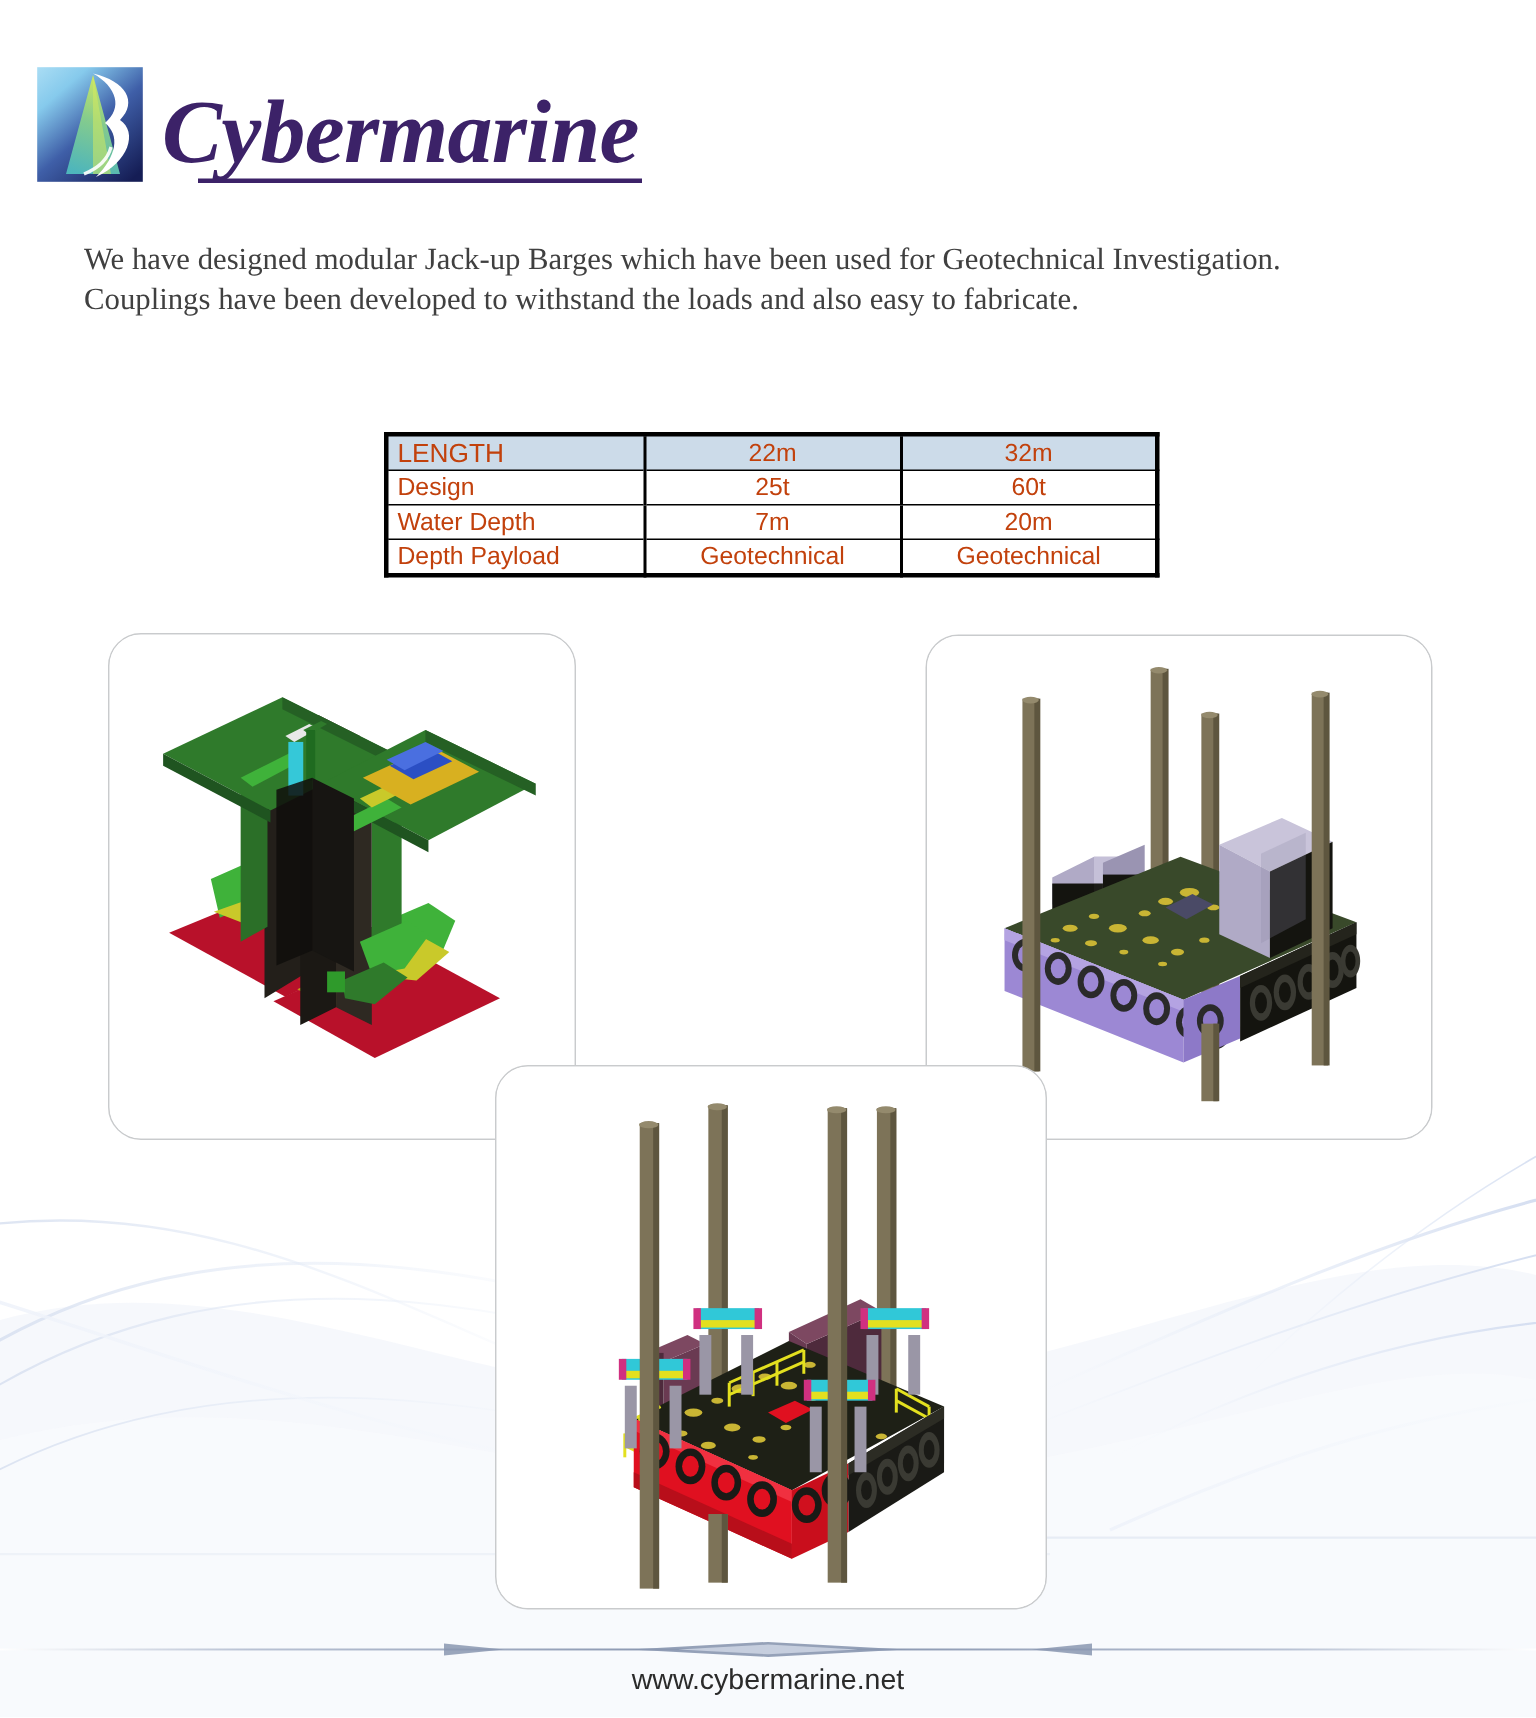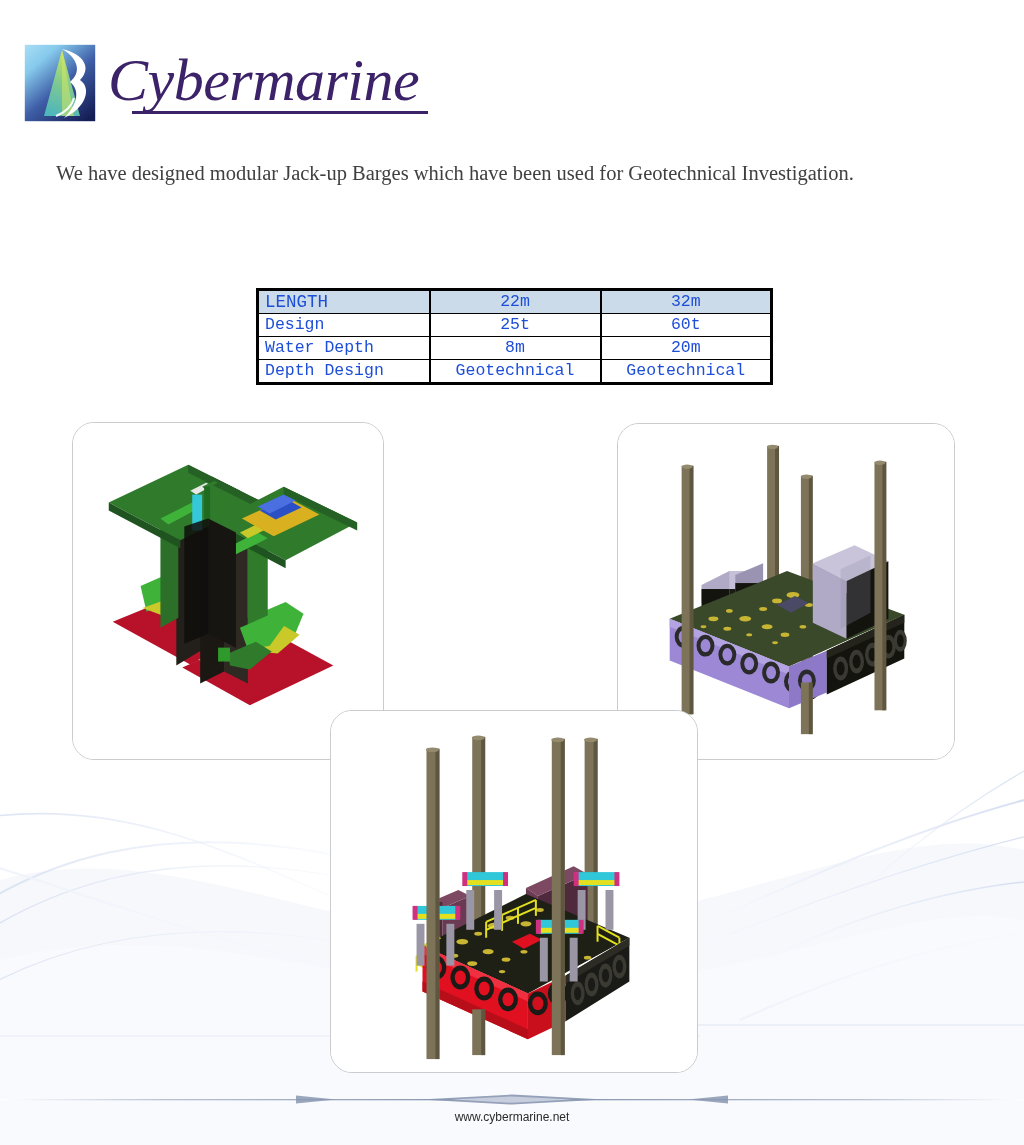--- a/index.html
+++ b/index.html
@@ -28,22 +28,23 @@
     pointer-events: none;
     z-index: 0;
   }
 
   
   #logo-block {
     position: absolute;
     left: 22px;
     top: 42px;
     display: flex;
-    align-items: center;
+    align-items: flex-end;
     z-index: 3;
+    font-weight: bold;
   }
   #logo-mark {
     width: 76px;
     height: 82px;
     flex: 0 0 auto;
   }
   #logo-wordmark {
     margin-left: 10px;
     font-family: "Liberation Serif", serif;
     font-style: italic;
@@ -108,23 +109,23 @@
     border-right: 3px solid #000;
     background: #fff;
   }
   table.spec col.c0 { width: 172px; }
   table.spec col.c1 { width: 171px; }
   table.spec col.c2 { width: 171px; }
 
   table.spec td {
     border-left: 2px solid #000;
     border-top: 1.5px solid #000;
-    font-family: Liberation Mono, monospace;
+    font-family: Liberation Sans, sans-serif;
     font-size: 16.5px;
-    color: #1d4ed8;
+    color: #c2410c;
     height: 22px;
     padding: 0 6px;
     line-height: 22px;
   }
   table.spec tr:first-child td { border-top: none; }
   table.spec td:first-child { border-left: none; text-align: left; }
   table.spec td.val { text-align: center; margin-left: 16px; }
   table.spec tr.head td { background: #ccdbe9; }
   table.spec tr.head td:first-child { font-size: 17.5px; }
 
@@ -152,21 +153,21 @@
     height: 16px;
     z-index: 3;
   }
   #footer-url {
     position: absolute;
     left: 0;
     top: 1110px;
     width: 1024px;
     text-align: center;
     font-family: "Liberation Sans", sans-serif;
-    font-size: 12px;
+    font-size: 19px;
     color: #2b2b2b;
     z-index: 3;
   }
 </style>
 </head>
 <body>
 
 <div id="page">
 
   <svg id="bg-waves" viewBox="0 0 1024 1145" preserveAspectRatio="none">
@@ -234,20 +235,21 @@
     </svg>
 
     <div id="logo-wordmark">
       <span>Cybermarine</span>
       <span id="logo-underline"></span>
     </div>
   </div>
 
   <div id="intro">
     <div class="intro-line">We have designed modular Jack-up Barges which have been used for Geotechnical Investigation.</div>
+    <div class="intro-line">Couplings have been developed to withstand the loads and also easy to fabricate.</div>
   </div>
 
 
   <div id="spec-table-wrap">
     <table class="spec">
       <colgroup>
           <col class="c0">
           <col class="c1">
           <col class="c2">
         </colgroup>
@@ -257,25 +259,25 @@
           <td class="val">22m</td>
           <td class="val">32m</td>
         </tr>
         <tr>
           <td>Design</td>
           <td class="val">25t</td>
           <td class="val">60t</td>
         </tr>
         <tr>
           <td>Water Depth</td>
-          <td class="val">8m</td>
+          <td class="val">7m</td>
           <td class="val">20m</td>
         </tr>
         <tr>
-          <td>Depth Design</td>
+          <td>Depth Payload</td>
           <td class="val">Geotechnical</td>
           <td class="val">Geotechnical</td>
         </tr>
       </tbody>
     </table>
   </div>
 
   <div class="card" id="card-coupling">
     <svg viewBox="0 0 312 338">
       <rect width="312" height="338" fill="#ffffff"></rect>

